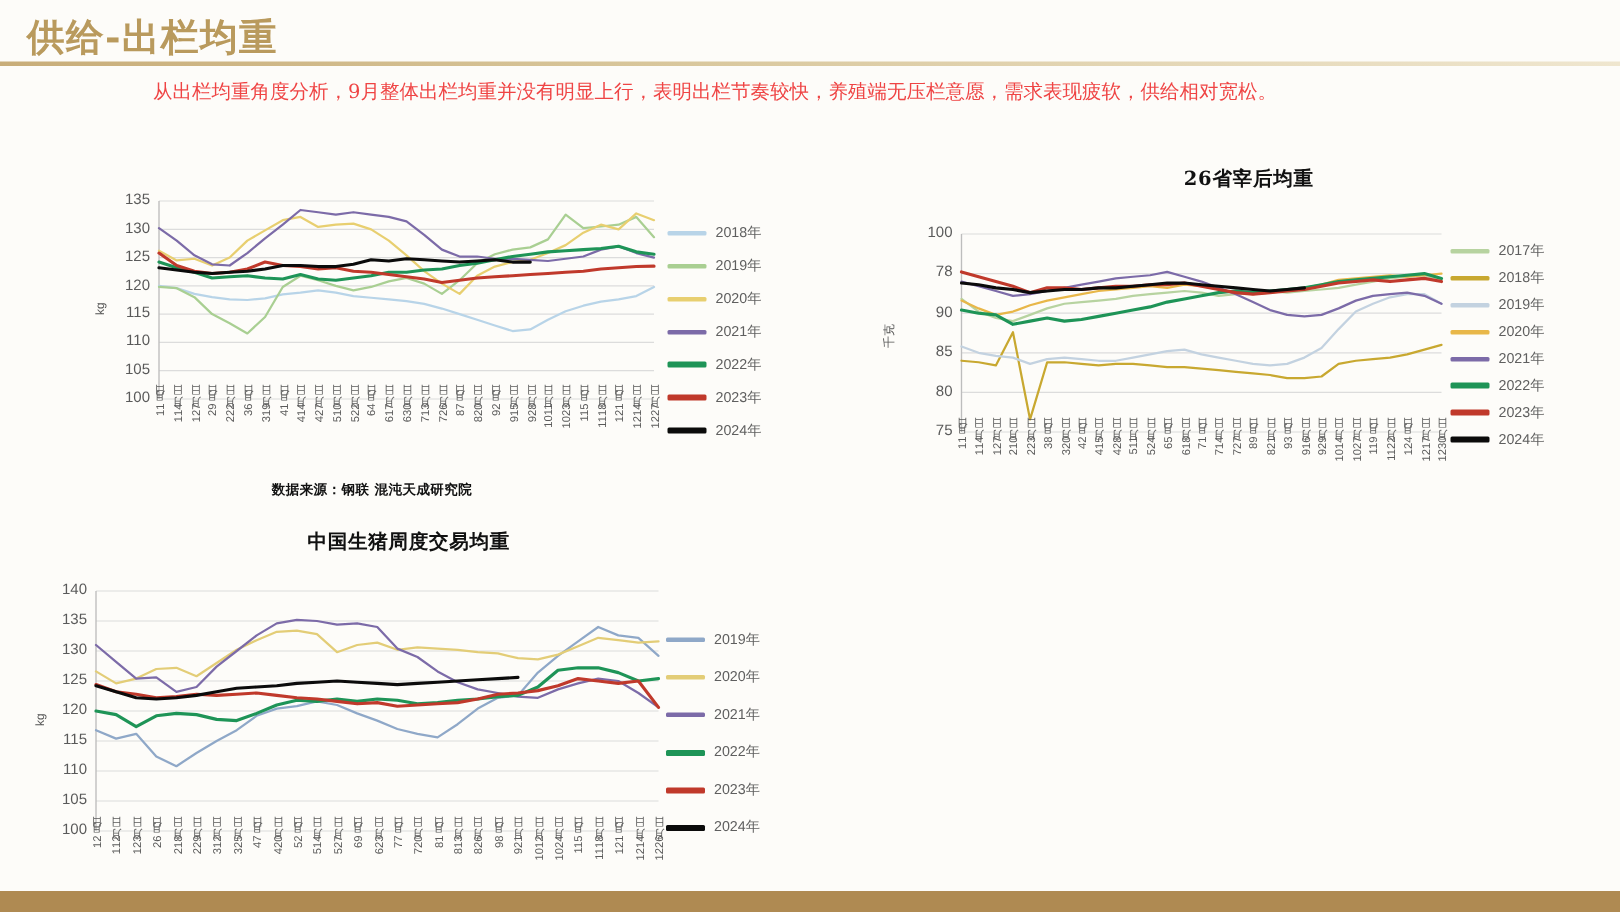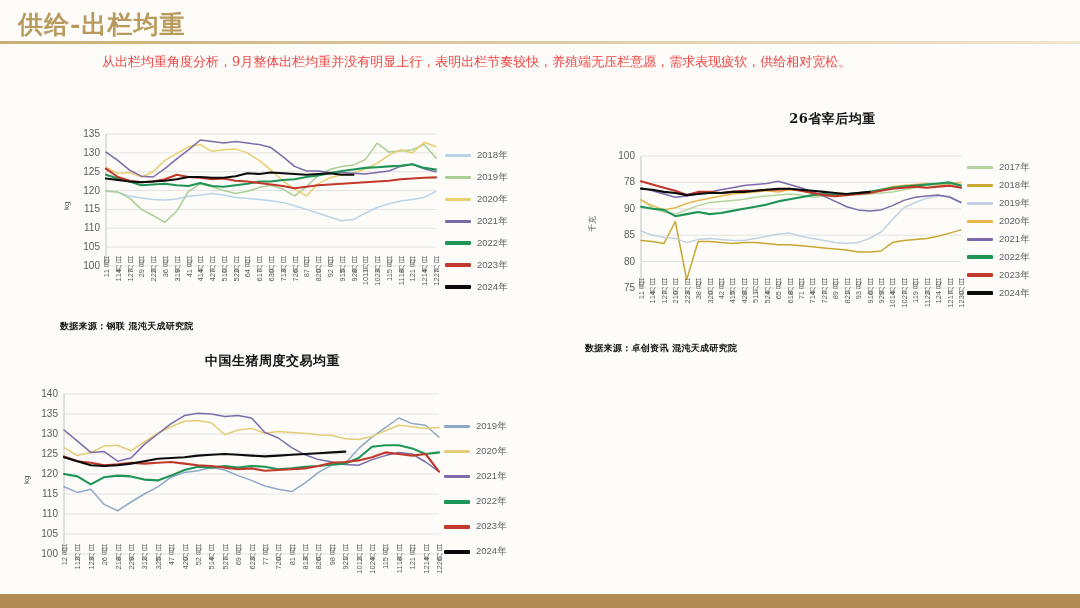--- a/index.html
+++ b/index.html
@@ -40,21 +40,21 @@
     font-family:"DejaVu Serif", serif; text-align:justify;
   }
   #body-text .indent { display:inline-block; width:40px; }
   
   .chart { position:absolute; }
   .chart-title {
     text-align:center; font-size:13px; font-weight:bold; color:#111;
     font-family:"DejaVu Serif", serif; letter-spacing:.5px;
   }
   .chart-source {
-    text-align:left; font-size:9px; font-weight:bold; color:#111;
+    text-align:center; font-size:9px; font-weight:bold; color:#111;
     font-family:"DejaVu Serif", serif; letter-spacing:.3px;
   }
   .plot-wrap { position:relative; }
   .ylabel {
     position:absolute; font-size:8px; color:#555;
     transform:rotate(-90deg); transform-origin:left top;
     white-space:nowrap; font-family:"Liberation Sans", sans-serif;
   }
   .ytick {
     position:absolute; right:0; font-size:10px; color:#5a5a5a;
@@ -262,21 +262,20 @@
         <div class="legend-row" style="height: 18px;">
           <span class="legend-swatch" style="background: rgb(192, 57, 43); height: 4px;"></span>
           <span class="legend-label">2023年</span>
         </div>
         <div class="legend-row" style="height: 18px;">
           <span class="legend-swatch" style="background: rgb(11, 11, 11); height: 4px;"></span>
           <span class="legend-label">2024年</span>
         </div>
       </div>
     </div>
-    <div class="chart-source" style="margin-top: 2px; width: 376px;">数据来源：卓创资讯 混沌天成研究院</div>
   </div>
 
 <div class="chart" id="chart-3" style="left:20px; top:352px; width:505px; height:240px;">
     <div class="chart-title" style="height: 20px;">中国生猪周度交易均重</div>
     <div class="plot-wrap" style="position: relative; height: 238px;">
       <div class="ytick" style="top: 182px; left: 0px; width: 38px;">100</div>
       <div class="ytick" style="top: 162px; left: 0px; width: 38px;">105</div>
       <div class="ytick" style="top: 142px; left: 0px; width: 38px;">110</div>
       <div class="ytick" style="top: 122px; left: 0px; width: 38px;">115</div>
       <div class="ytick" style="top: 102px; left: 0px; width: 38px;">120</div>

